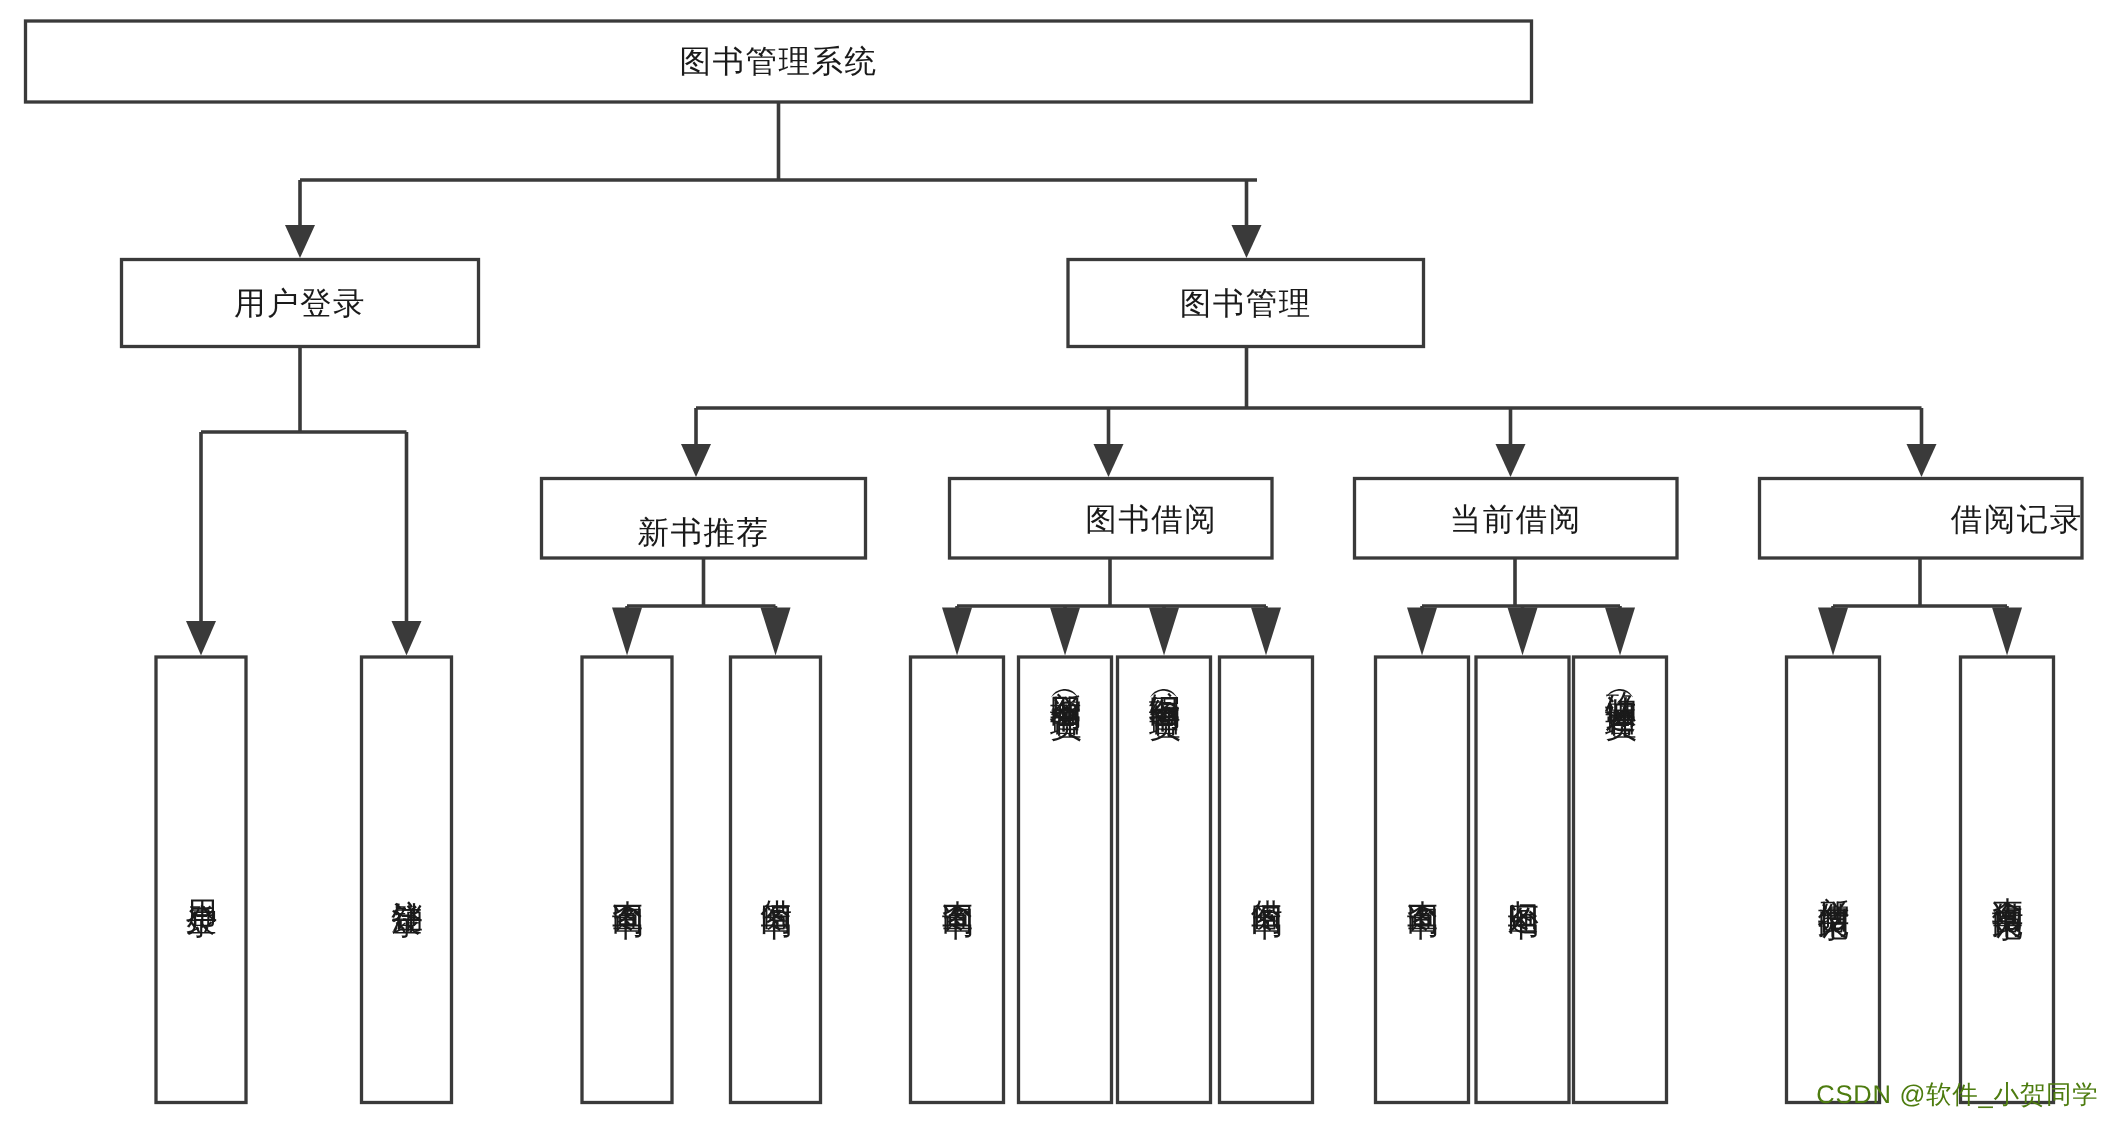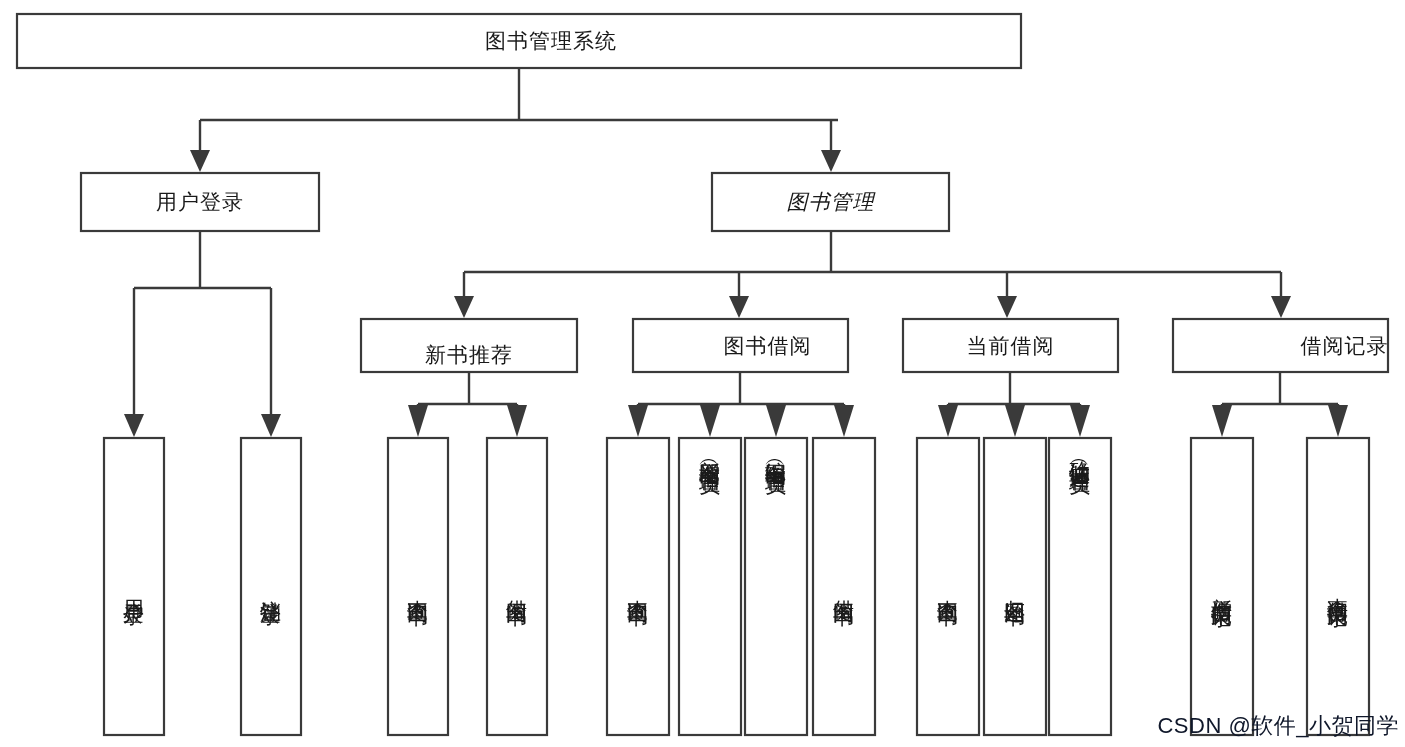--- a/index.html
+++ b/index.html
@@ -63,22 +63,22 @@
     letter-spacing: 2px;
     writing-mode: vertical-rl;
     text-orientation: upright;
     pointer-events: none;
     line-height: 1;
   }
   .watermark {
     position: absolute;
     right: 6px;
     bottom: 6px;
-    color: #0f172a;
-    font-size: 22px;
+    color: #4d7c0f;
+    font-size: 17px;
     letter-spacing: 0.5px;
     white-space: nowrap;
     user-select: none;
   }
 </style>
 </head>
 <body>
 
 <div id="diagram-root">
 
@@ -180,24 +180,24 @@
       <path class="connector" d="M 1280 372 L 1280 404"></path>
       <path class="connector" d="M 1222 404 L 1338 404"></path>
       <path class="connector" d="M 1222 404 L 1222 418"></path>
       <path class="connector" d="M 1338 404 L 1338 418"></path>
       <polygon class="arrow-head" points="1212,405 1232,405 1222,437"></polygon>
       <polygon class="arrow-head" points="1328,405 1348,405 1338,437"></polygon>
     </g>
 
   </svg>
 
-  <div class="node-label-h" style="left:17px; top:14px; width:1004px; height:54px;margin-left:32px;">图书管理系统</div>
+  <div class="node-label-h" style="left:17px; top:14px; width:1004px; height:54px;">图书管理系统</div>
 
   <div class="node-label-h" style="left:81px; top:173px; width:238px; height:58px;">用户登录</div>
-  <div class="node-label-h" style="left:712px; top:173px; width:237px; height:58px;font-style:italic;">图书管理</div>
+  <div class="node-label-h" style="left:712px; top:173px; width:237px; height:58px;">图书管理</div>
 
   <div class="node-label-h" style="left:361px; top:319px; width:216px; height:71px;">新书推荐</div>
   <div class="node-label-h" style="left:633px; top:319px; width:215px; height:53px;padding-left:27px;">图书借阅</div>
   <div class="node-label-h" style="left:903px; top:319px; width:215px; height:53px;">当前借阅</div>
   <div class="node-label-h" style="left:1237px; top:319px; width:215px; height:53px;">借阅记录</div>
 
   <div class="node-label-v" style="left:104px; top:438px; width:60px; height:297px;">用户登录</div>
   <div class="node-label-v" style="left:241px; top:438px; width:60px; height:297px;">注销登录</div>
 
   <div class="node-label-v" style="left:388px; top:438px; width:60px; height:297px;">查询图书</div>

